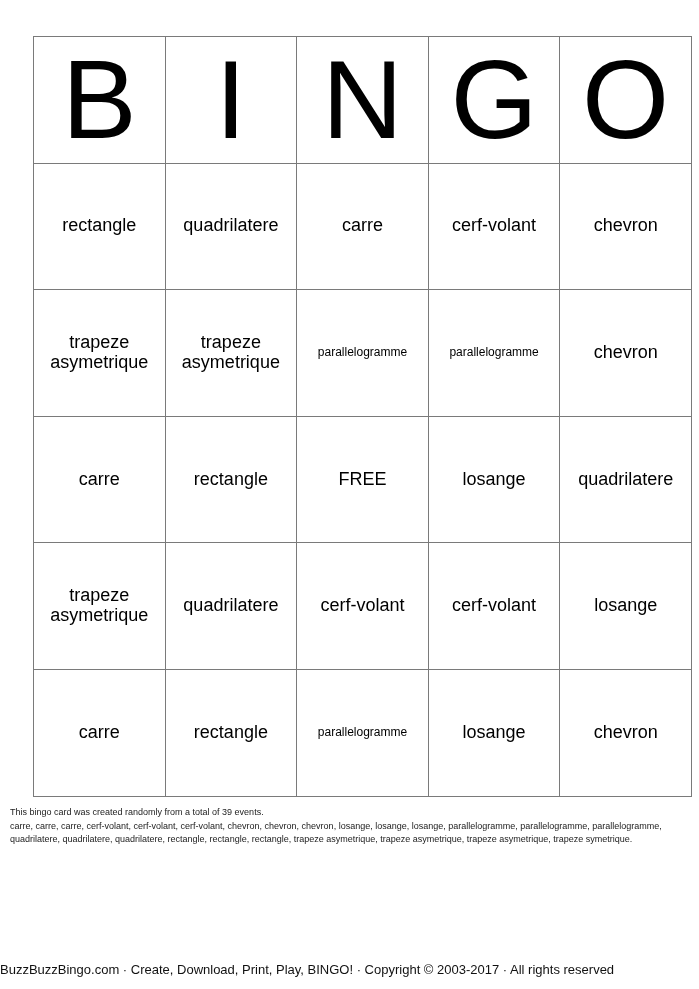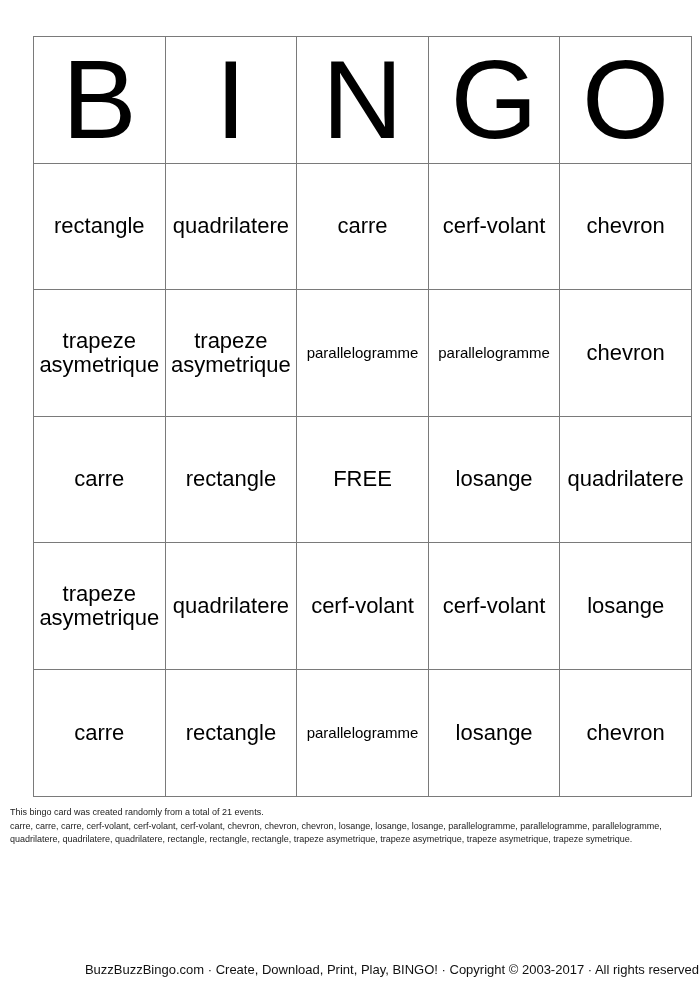--- a/index.html
+++ b/index.html
@@ -3,25 +3,25 @@
 <meta charset="utf-8">
 <style>
   html, body { margin: 0; padding: 0; background: #ffffff; }
   body { width: 699px; height: 989px; position: relative; overflow: hidden;
          font-family: "Liberation Sans", sans-serif; color: #000; }
   .card { position: absolute; left: 33px; top: 36px; width: 633px; height: 760px;
           border-collapse: collapse; table-layout: fixed; }
   .card td { border: 1px solid #7a7a7a; width: 126.6px; height: 125.6px;
              text-align: center; vertical-align: middle; padding: 0 2px; line-height: 1.1; }
   .hdr td { font-size: 112px; line-height: 1; }
-  .cell { font-size: 22px; }
-  .cell.small { font-size: 15px; }
+  .cell { font-size: 18px; }
+  .cell.small { font-size: 12px; }
   .info { position: absolute; left: 10px; top: 806px; width: 680px;
           font-size: 9px; line-height: 13.5px; color: #222; }
-  .footer { position: absolute; left: 0; top: 962px; width: 699px; text-align: right;
+  .footer { position: absolute; left: 0; top: 962px; width: 699px; text-align: left;
             font-size: 13px; color: #111; }
 </style>
 </head>
 <body>
 
 <table class="card">
   <tbody>
       <tr class="hdr">
     <td>B</td>
     <td>I</td>
@@ -61,17 +61,17 @@
     <td class="cell">carre</td>
     <td class="cell">rectangle</td>
     <td class="cell small">parallelogramme</td>
     <td class="cell">losange</td>
     <td class="cell">chevron</td>
   </tr>
 </tbody>
   </table>
 
 <div class="info">
-  <div>This bingo card was created randomly from a total of 21 events.</div>
+  <div>This bingo card was created randomly from a total of 39 events.</div>
   <div>carre, carre, carre, cerf-volant, cerf-volant, cerf-volant, chevron, chevron, chevron, losange, losange, losange, parallelogramme, parallelogramme, parallelogramme, quadrilatere, quadrilatere, quadrilatere, rectangle, rectangle, rectangle, trapeze asymetrique, trapeze asymetrique, trapeze asymetrique, trapeze symetrique.</div>
 </div>
 
 <div class="footer">BuzzBuzzBingo.com · Create, Download, Print, Play, BINGO! · Copyright © 2003-2017 · All rights reserved</div>
 
 </body></html>

